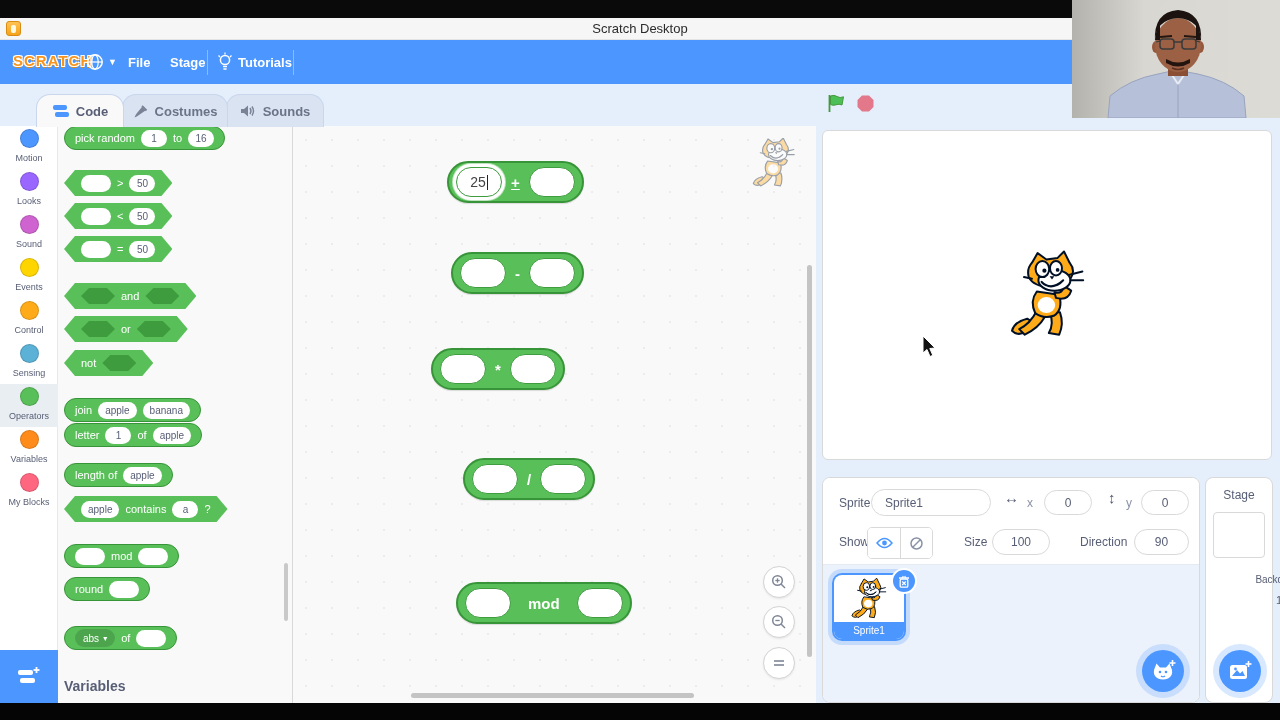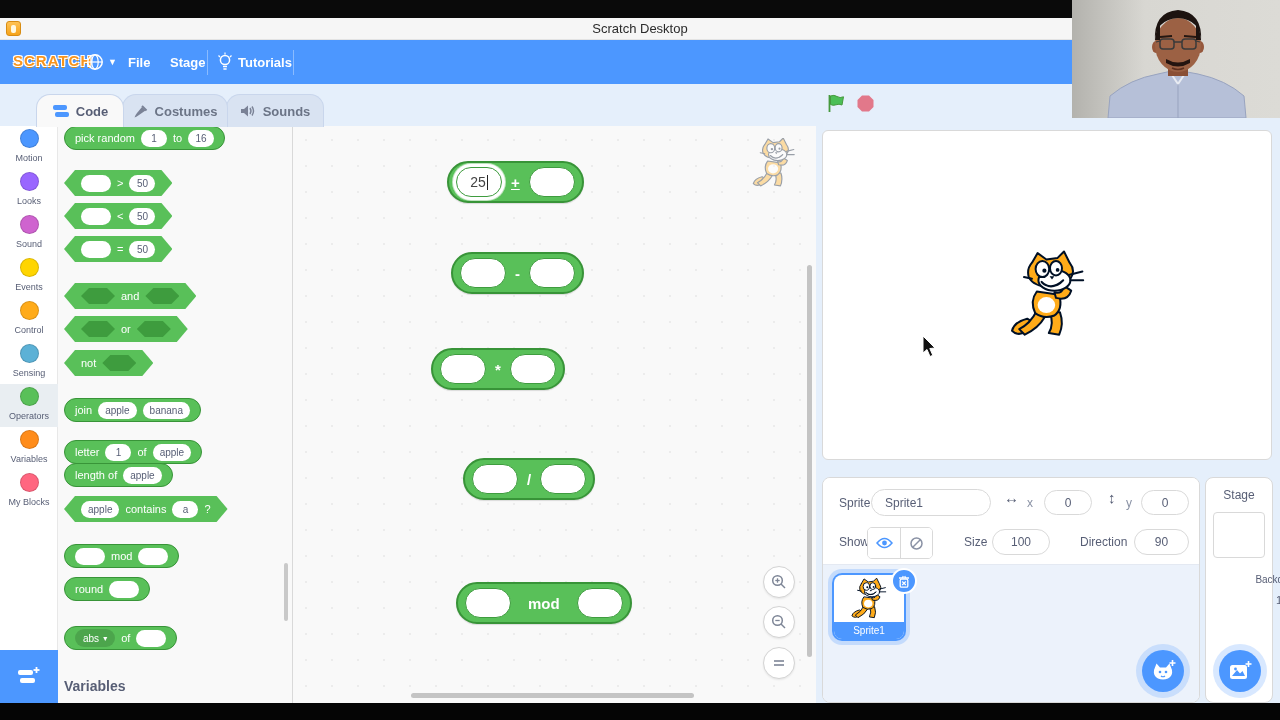--- a/index.html
+++ b/index.html
@@ -258,21 +258,21 @@
         </div>
         <div class="pblock hex" style="top: 223px;">
           <span class="block-label">not</span>
           <span class="hexslot"></span>
         </div>
         <div class="pblock round" style="top: 271px;">
           <span class="block-label">join</span>
           <span class="oval">apple</span>
           <span class="oval">banana</span>
         </div>
-        <div class="pblock round" style="top: 313px;">
+        <div class="pblock round" style="top: 296px;">
           <span class="block-label">letter</span>
           <span class="oval">1</span>
           <span class="block-label">of</span>
           <span class="oval">apple</span>
         </div>
         <div class="pblock round" style="top: 336px;">
           <span class="block-label">length of</span>
           <span class="oval">apple</span>
         </div>
         <div class="pblock hex" style="top: 369px;">

